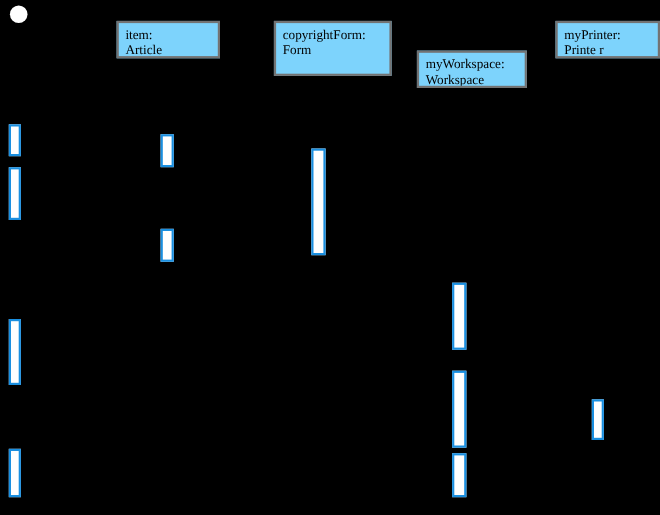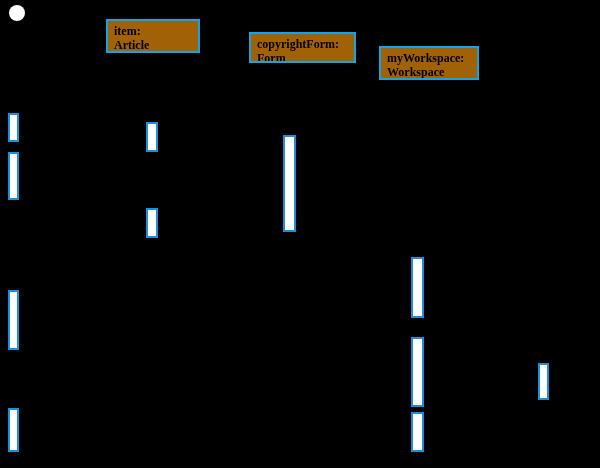--- a/index.html
+++ b/index.html
@@ -17,31 +17,30 @@
   }
   
   .actor-head {
     position: absolute;
     background: #ffffff;
     border-radius: 50%;
   }
   
   .object-box {
     position: absolute;
-    background: #a16207;
-    border: 2px solid #0ea5e9;
+    background: #7dd3fc;
+    border: 2px solid #737373;
     box-sizing: border-box;
     color: #000000;
     font-family: "Liberation Serif", serif;
     font-size: 12px;
     line-height: 14px;
     padding: 3px 5px 2px 6px;
     white-space: pre-line;
     overflow: hidden;
-    font-weight: bold;
   }
   
   .lifeline {
     position: absolute;
     width: 1px;
     background: #000000;
   }
   
   .activation {
     position: absolute;
@@ -93,20 +92,22 @@
 
   <div class="activation" style="left:411px; top:257px; width:13px; height:61px;"></div>
   <div class="activation" style="left:411px; top:337px; width:13px; height:70px;"></div>
   <div class="activation" style="left:411px; top:412px; width:13px; height:40px;"></div>
 
   <div class="activation" style="left:538px; top:363px; width:11px; height:37px;"></div>
 
   <div class="object-box" style="left:106px; top:19px; width:94px; height:34px;">item:
 Article</div>
 
-  <div class="object-box" style="left:249px; top:32px; width:107px; height:31px;">copyrightForm:
+  <div class="object-box" style="left:249px; top:19px; width:107px; height:50px;">copyrightForm:
 Form</div>
 
   <div class="object-box" style="left:379px; top:19px; width:100px; height:34px;margin-top:27px;">myWorkspace:
 Workspace</div>
 
+  <div class="object-box" style="left:505px; top:19px; width:95px; height:34px;">myPrinter:
+Printe r</div>
 
 </div>
 
 </body></html>

